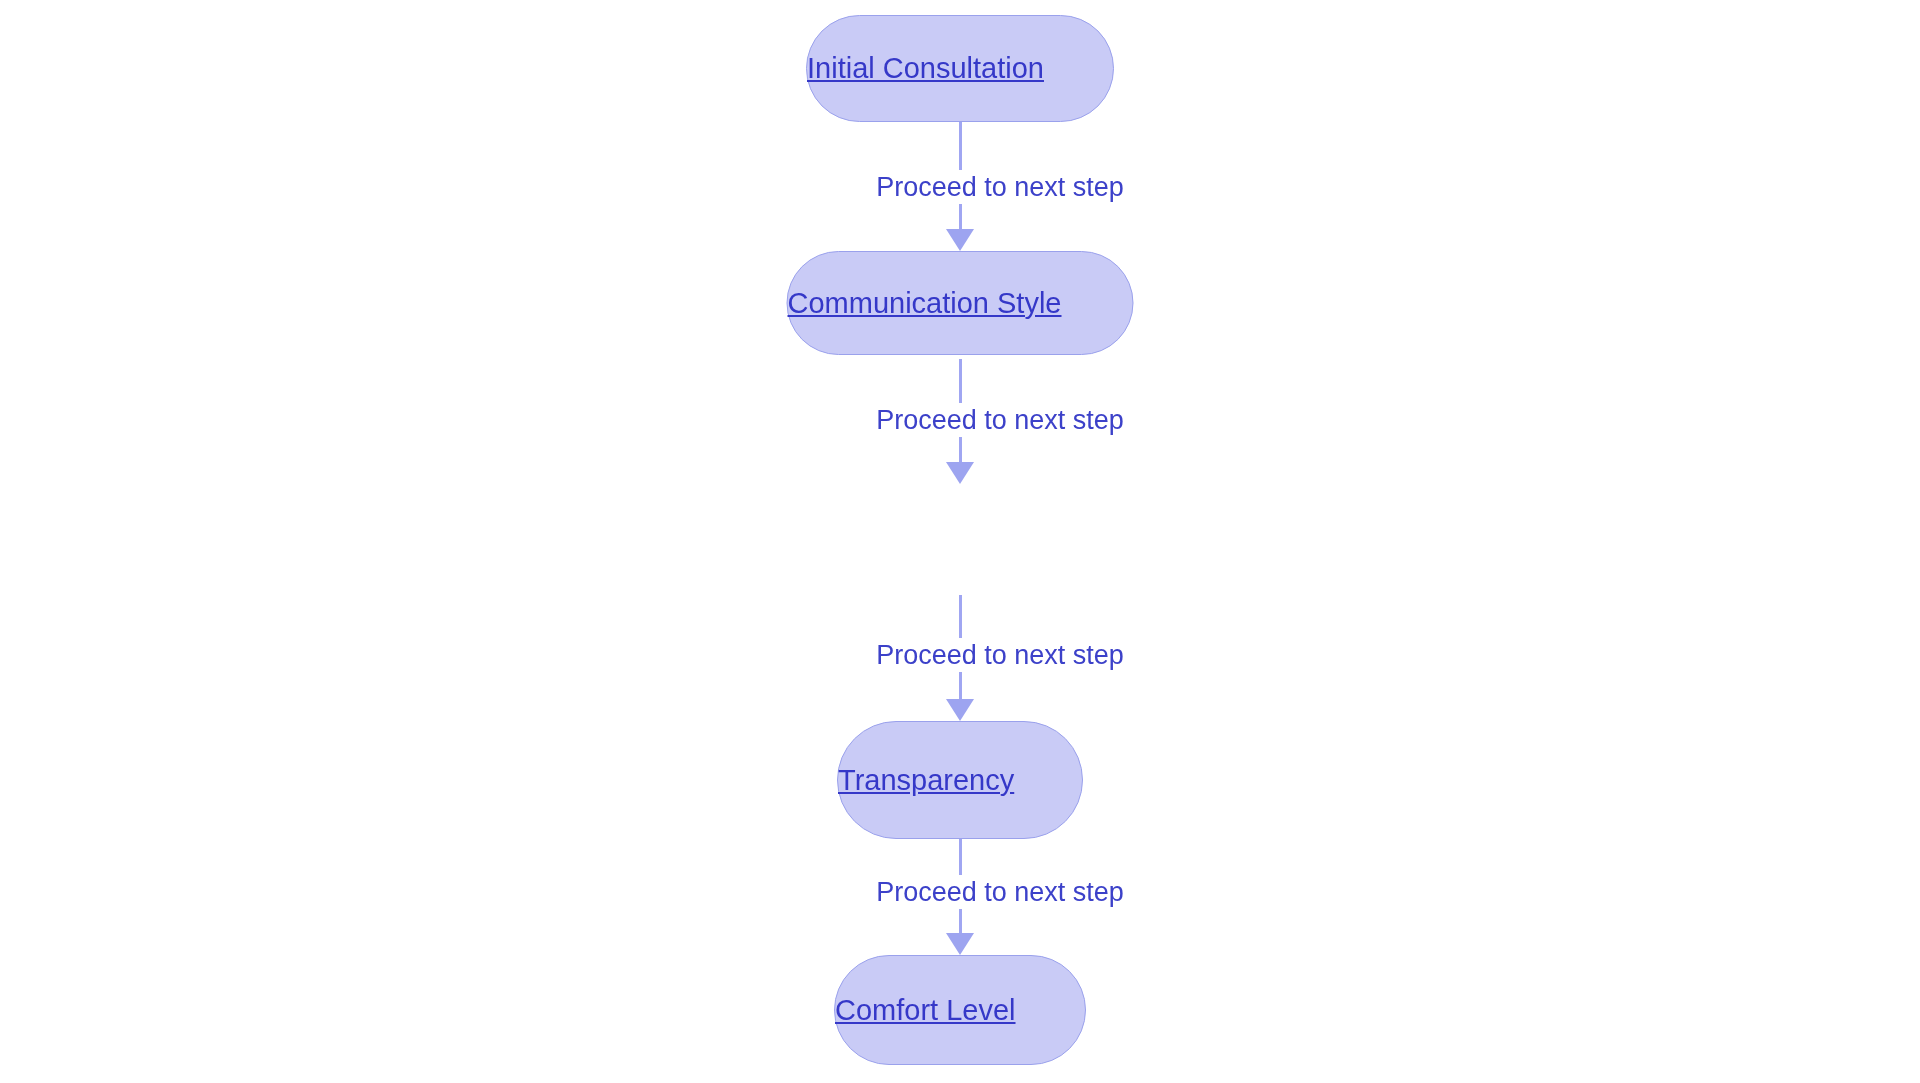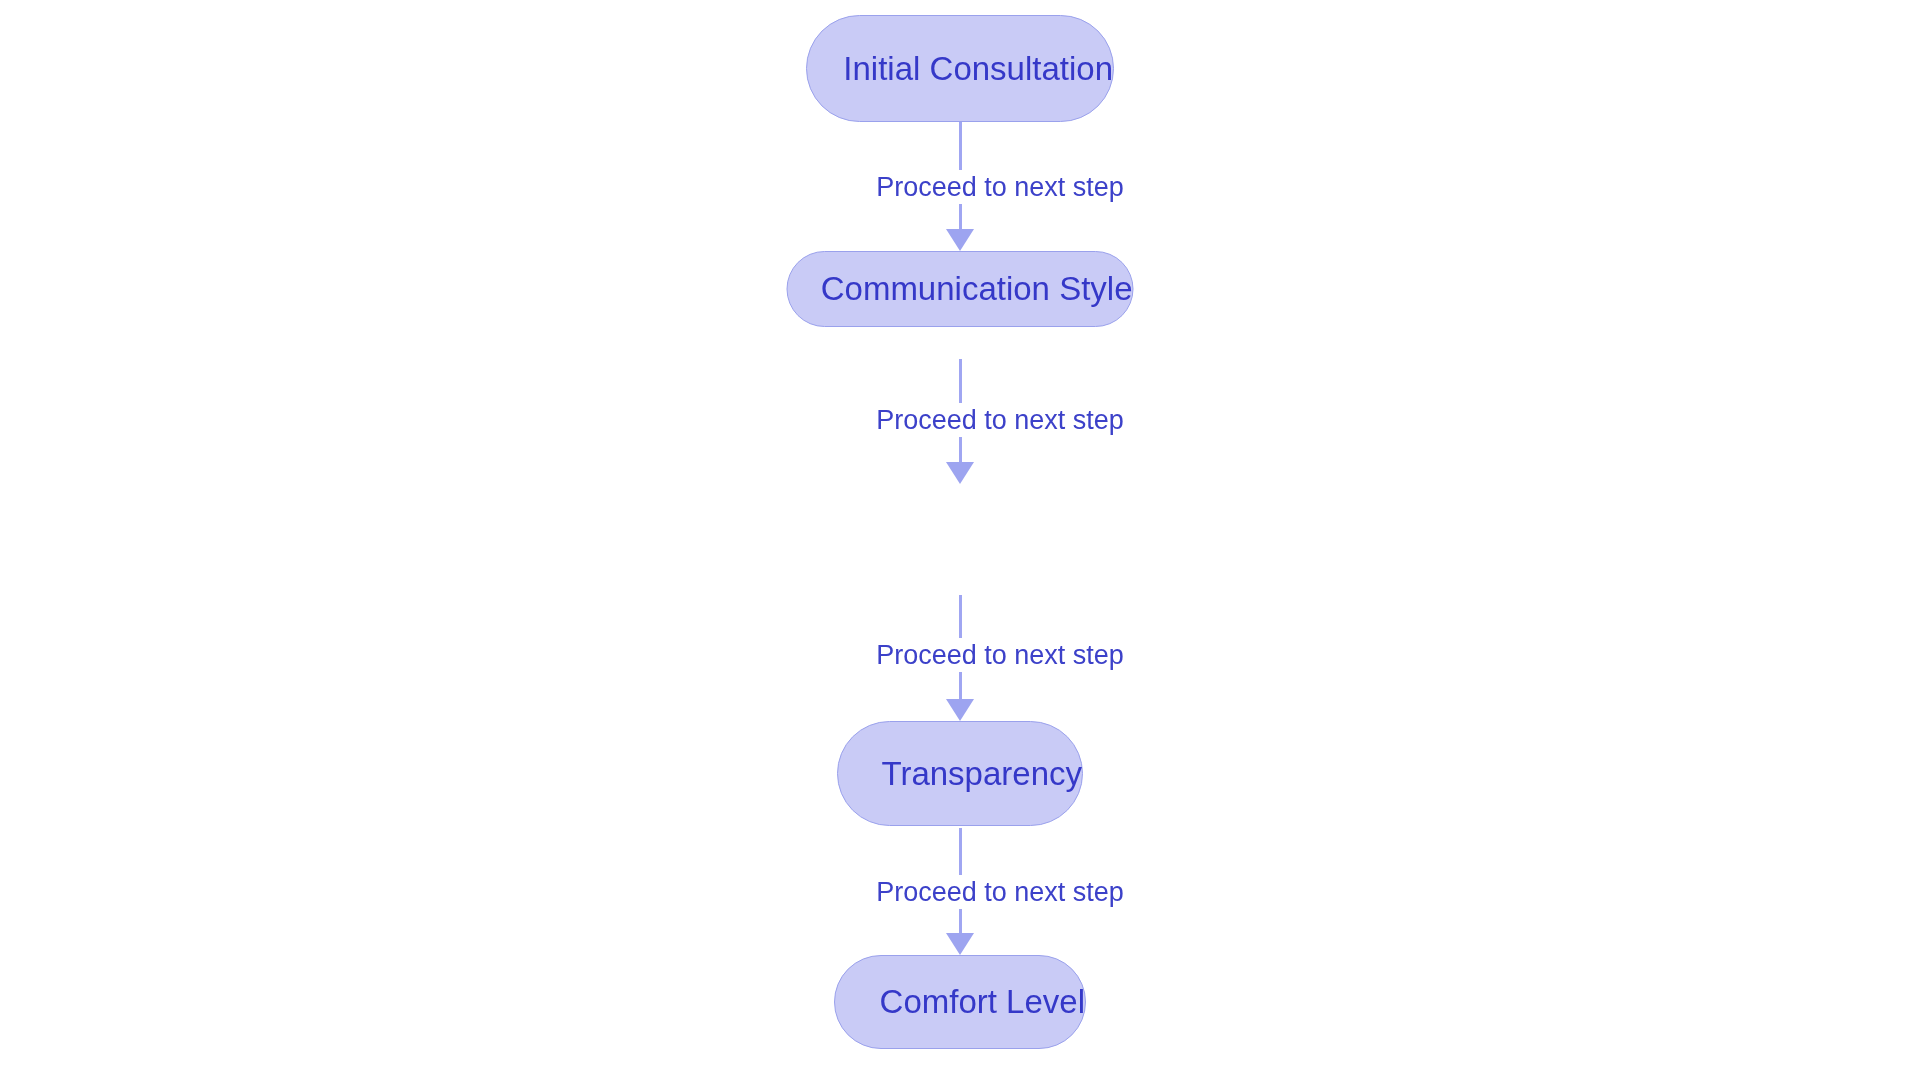--- a/index.html
+++ b/index.html
@@ -25,28 +25,29 @@
     height: 1083px;
     background: var(--background);
     overflow: hidden;
   }
   .flow-node {
     position: absolute;
     left: 50%;
     transform: translateX(-50%);
     display: flex;
     align-items: center;
-    justify-content: flex-end;
+    justify-content: flex-start;
     background: var(--node-fill);
     border: 1.5px solid var(--node-border);
     border-radius: 60px;
     color: var(--node-text);
-    font-size: 33px;
+    font-size: 29px;
     white-space: nowrap;
     z-index: 3;
+    text-decoration: underline;
   }
   .edge-line {
     position: absolute;
     left: calc(50% - 1.5px);
     width: 3px;
     background: var(--edge-line);
     z-index: 1;
   }
   .edge-arrowhead {
     position: absolute;
@@ -90,26 +91,26 @@
   <span class="edge-label" style="top:638px;">Proceed to next step</span>
 
   <div class="edge-line" style="top:828px;height:107px;"></div>
   <div class="edge-arrowhead" style="top:933px;"></div>
   <span class="edge-label" style="top:875px;">Proceed to next step</span>
 
   <div class="flow-node" style="top:15px;width:308px;height:107px;">
     <span>Initial Consultation</span>
   </div>
 
-  <div class="flow-node" style="top:251px;width:347px;height:76px;">
+  <div class="flow-node" style="top:251px;width:347px;height:104px;">
     <span>Communication Style</span>
   </div>
 
 
-  <div class="flow-node" style="top:721px;width:246px;height:105px;">
+  <div class="flow-node" style="top:721px;width:246px;height:118px;">
     <span>Transparency</span>
   </div>
 
-  <div class="flow-node" style="top:955px;width:252px;height:94px;">
+  <div class="flow-node" style="top:955px;width:252px;height:110px;">
     <span>Comfort Level</span>
   </div>
 
 </div>
 
 </body></html>

